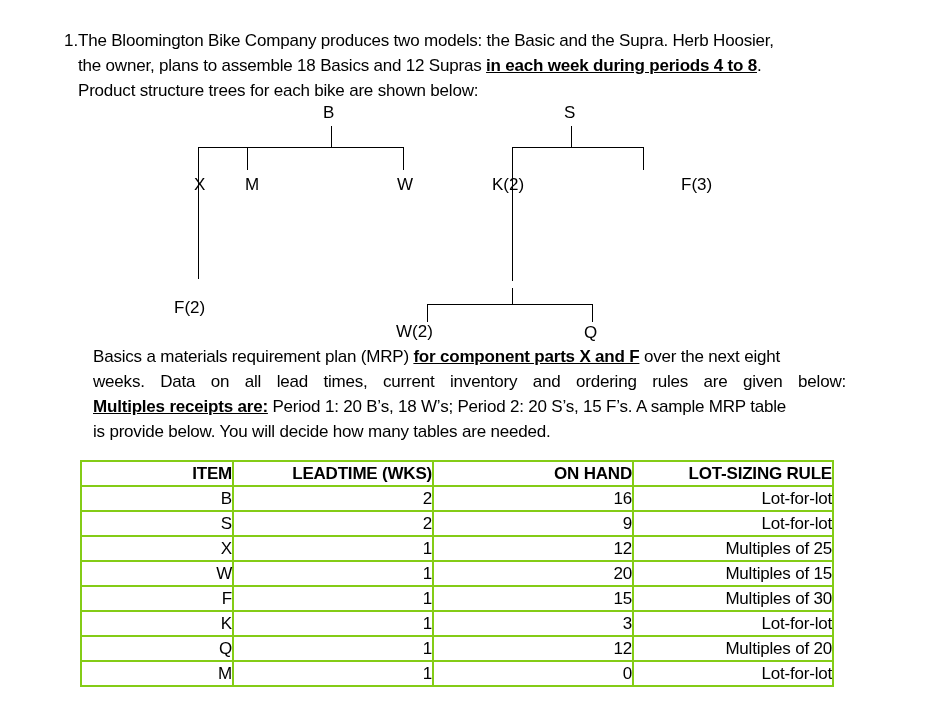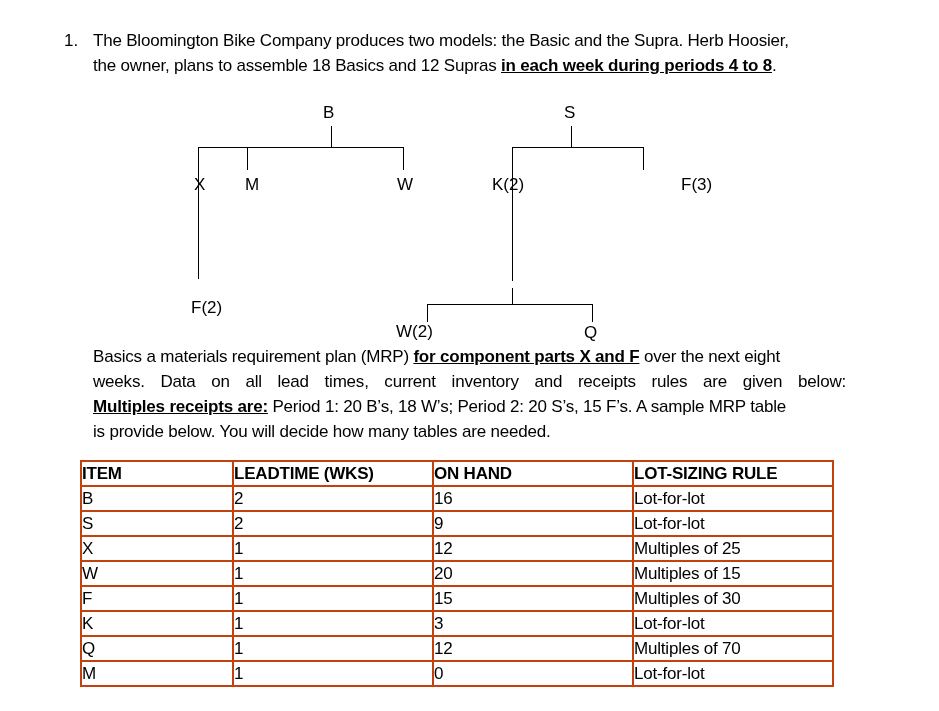--- a/index.html
+++ b/index.html
@@ -27,79 +27,82 @@
   .w1{width:1px;}
   .tlabel{position:absolute;line-height:18px;white-space:nowrap;}
   
   table.mrp{
     position:absolute;left:80px;top:460px;
     border-collapse:collapse;
     table-layout:fixed;
     width:752px;
   }
   table.mrp th, table.mrp td{
-    border:2px solid #c2410c;
+    border:2px solid #84cc16;
     height:23px;
-    text-align:left;
+    text-align:right;
     vertical-align:middle;
     font-size:17px;
     padding:0;
     letter-spacing:-0.2px;
   }
   table.mrp th{font-weight:700;}
 </style>
 </head>
 <body>
 
 <div class="page">
 
   <span class="list-num">1.</span>
 
-  <div class="para" style="left:93px;top:28px;width:755px;">
+  <div class="para" style="left:78px;top:28px;width:755px;">
     <div class="line">
       <span>The Bloomington Bike Company produces two models: the Basic and the Supra. Herb Hoosier,</span>
     </div>
     <div class="line">
       <span>the owner, plans to assemble 18 Basics and 12 Supras </span><span class="b">in each week during periods 4 to 8</span><span>.</span>
+    </div>
+    <div class="line">
+      <span>Product structure trees for each bike are shown below:</span>
     </div>
   </div>
 
   <div>
 
     <span class="tlabel" style="left:323px;top:104px;">B</span>
     <div class="tline w1" style="left:331px;top:126px;height:21px;"></div>
     <div class="tline h1" style="left:198px;top:147px;width:206px;"></div>
     <div class="tline w1" style="left:198px;top:147px;height:132px;"></div>
     <div class="tline w1" style="left:247px;top:147px;height:23px;"></div>
     <div class="tline w1" style="left:403px;top:147px;height:23px;"></div>
     <span class="tlabel" style="left:194px;top:176px;">X</span>
     <span class="tlabel" style="left:245px;top:176px;">M</span>
     <span class="tlabel" style="left:397px;top:176px;">W</span>
-    <span class="tlabel" style="left:191px;top:299px;text-align:right;">F(2)</span>
+    <span class="tlabel" style="left:174px;top:299px;text-align:right;">F(2)</span>
 
     <span class="tlabel" style="left:564px;top:104px;">S</span>
     <div class="tline w1" style="left:571px;top:126px;height:21px;"></div>
     <div class="tline h1" style="left:512px;top:147px;width:132px;"></div>
     <div class="tline w1" style="left:512px;top:147px;height:134px;"></div>
     <div class="tline w1" style="left:512px;top:288px;height:17px;"></div>
     <div class="tline w1" style="left:643px;top:147px;height:23px;"></div>
     <span class="tlabel" style="left:492px;top:176px;">K(2)</span>
     <span class="tlabel" style="left:633px;top:176px;margin-left:48px;">F(3)</span>
     <div class="tline h1" style="left:427px;top:304px;width:166px;"></div>
     <div class="tline w1" style="left:427px;top:304px;height:18px;"></div>
     <div class="tline w1" style="left:592px;top:304px;height:18px;"></div>
     <span class="tlabel" style="left:396px;top:323px;">W(2)</span>
     <span class="tlabel" style="left:584px;top:324px;">Q</span>
   </div>
 
   <div class="para" style="left:93px;top:344px;width:753px;">
     <div class="line">
       <span>Basics a materials requirement plan (MRP) </span><span class="b">for component parts X and F</span><span> over the next eight</span>
     </div>
-    <div class="line justify">weeks. Data on all lead times, current inventory and receipts rules are given below:</div>
+    <div class="line justify">weeks. Data on all lead times, current inventory and ordering rules are given below:</div>
     <div class="line">
       <span class="b">Multiples receipts are:</span><span> Period 1:  20 B’s, 18 W’s; Period 2:  20 S’s, 15 F’s. A sample MRP table</span>
     </div>
     <div class="line">
       <span>is provide below. You will decide how many tables are needed.</span>
     </div>
   </div>
 
   <table class="mrp">
     <colgroup>
@@ -150,21 +153,21 @@
       <tr>
         <td>K</td>
         <td>1</td>
         <td>3</td>
         <td>Lot-for-lot</td>
       </tr>
       <tr>
         <td>Q</td>
         <td>1</td>
         <td>12</td>
-        <td>Multiples of 70</td>
+        <td>Multiples of 20</td>
       </tr>
       <tr>
         <td>M</td>
         <td>1</td>
         <td>0</td>
         <td>Lot-for-lot</td>
       </tr>
     </tbody>
   </table>
 

